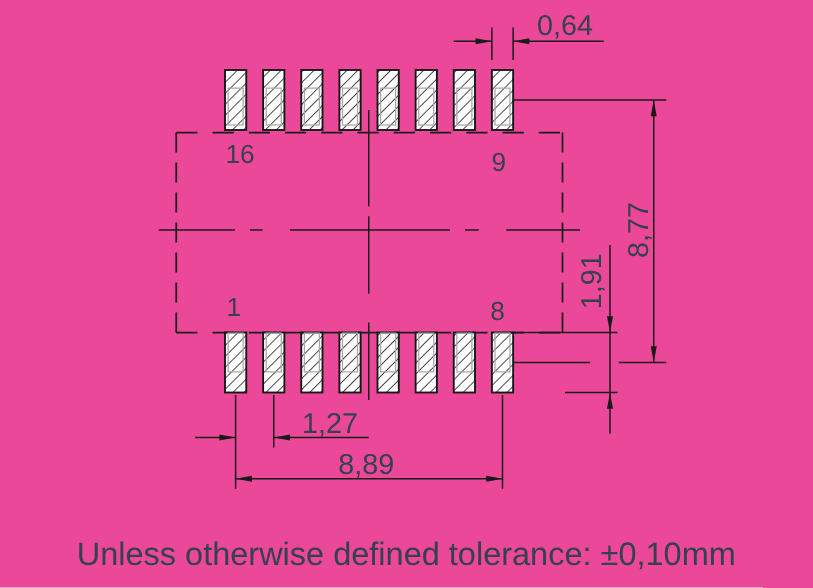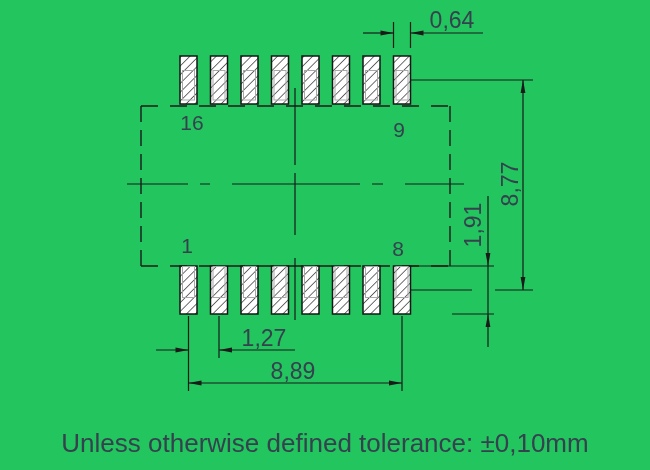--- a/index.html
+++ b/index.html
@@ -1,17 +1,17 @@
 <!DOCTYPE html>
 <html><head>
 <meta charset="utf-8">
 <style>
   html,body{margin:0;padding:0;background:#ffffff;}
   .stage{
-    position:relative;width:650px;height:470px;background:#22c55e;overflow:hidden;
+    position:relative;width:650px;height:470px;background:#ec4899;overflow:hidden;
     font-family:"Liberation Sans", sans-serif;
   }
   svg text{
     font-family:"Liberation Sans", sans-serif;
     fill:#36414e;
   }
   .dimtext{font-size:23px;}
   .padnum{font-size:21px;}
   .notetext{font-size:26px;}
 </style>

